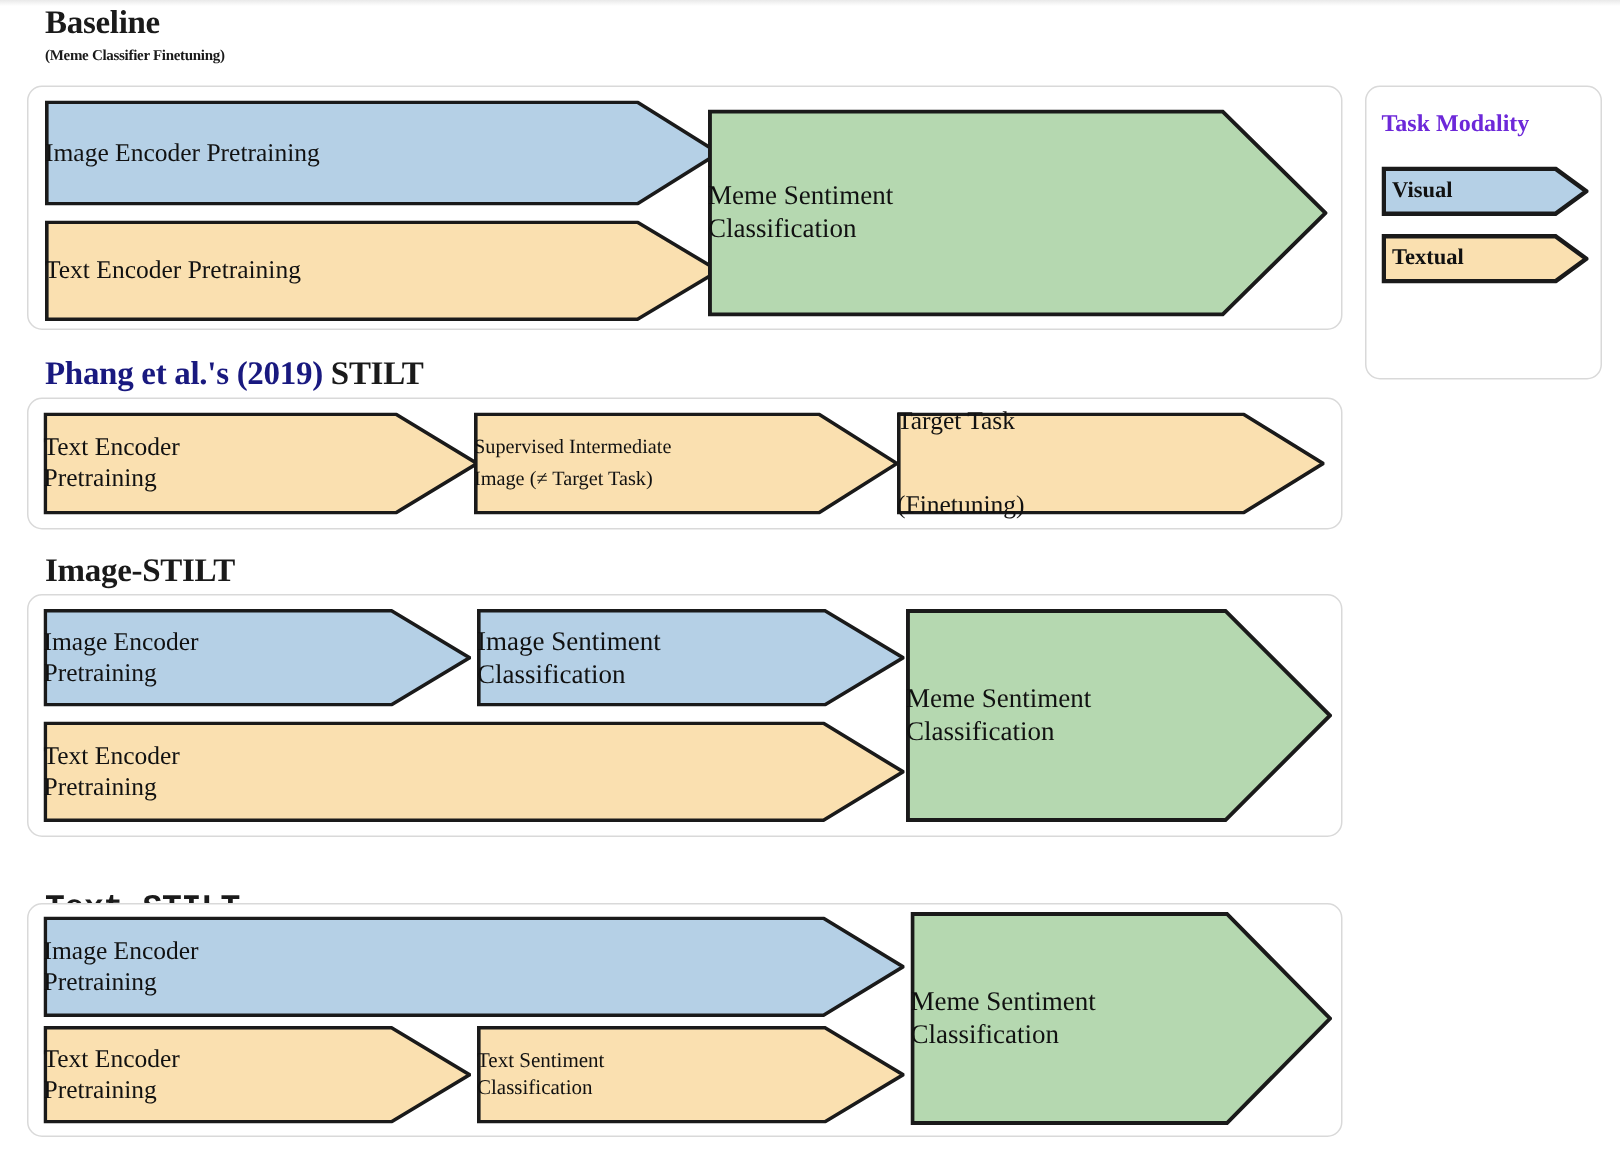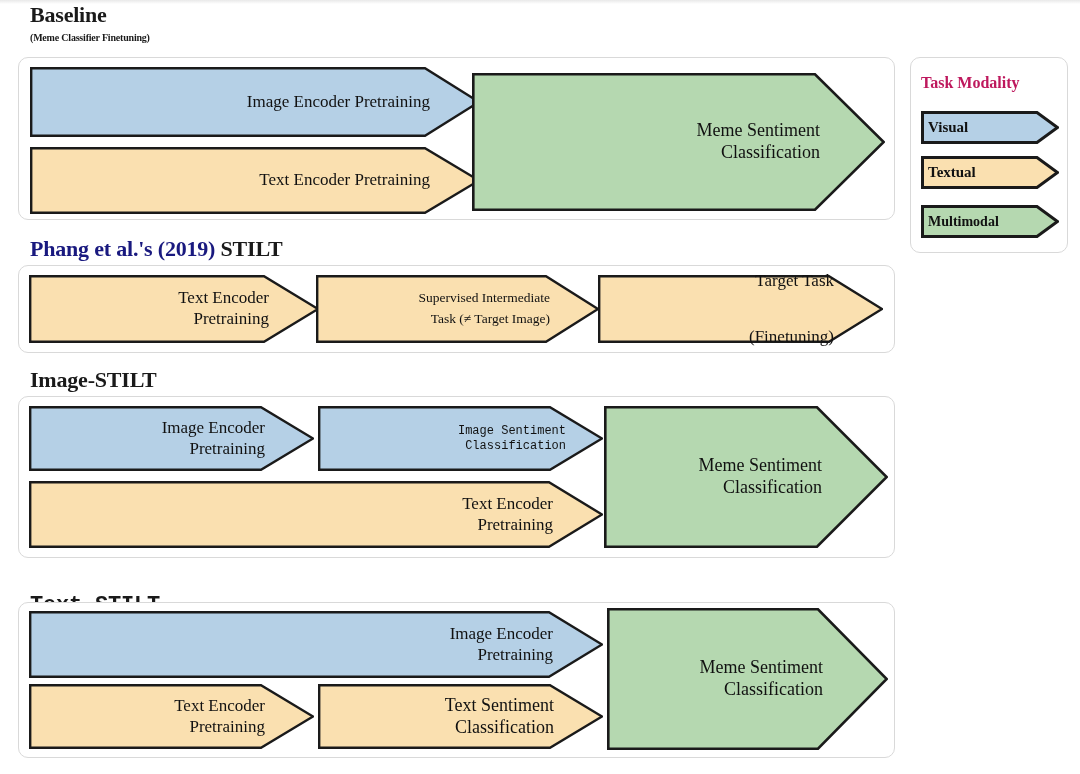--- a/index.html
+++ b/index.html
@@ -61,37 +61,37 @@
     width: 100%;
     height: 100%;
     display: block;
   }
   .arrow .label {
     position: absolute;
     top: 0;
     bottom: 0;
     display: flex;
     flex-direction: column;
-    align-items: flex-end;
+    align-items: flex-start;
     justify-content: center;
     text-align: center;
     color: #111111;
     font-family: "Liberation Serif", "DejaVu Serif", serif;
     line-height: 1.22;
     pointer-events: none;
   }
   .arrow .label span { display: block; }
 
   
   .legend-title {
     position: absolute;
     font-family: "Liberation Serif", "DejaVu Serif", serif;
     font-weight: bold;
     font-size: 16px;
-    color: #be185d;
+    color: #6d28d9;
     white-space: nowrap;
   }
   .legend-item .label {
     font-weight: bold;
     font-size: 15px;
     align-items: flex-start;
     padding-left: 7px;
     justify-content: center;
   }
 </style>
@@ -150,21 +150,21 @@
       <span>Pretraining</span>
     </div>
   </div>
 
   <div class="arrow" style="left:316px; top:275px; width:283px; height:68px;">
     <svg viewBox="0 0 283 68" preserveAspectRatio="none">
       <polygon points="1.2,1.2 230,1.2 282,34 230,66.8 1.2,66.8" fill="#fae0b0" stroke="#1a1a1a" stroke-width="2.4" stroke-linejoin="miter"></polygon>
     </svg>
     <div class="label" style="left:0; width:234px; font-size:13.5px; line-height:1.55;">
       <span>Supervised Intermediate</span>
-      <span>Task (≠ Target Image)</span>
+      <span>Image (≠ Target Task)</span>
     </div>
   </div>
 
   <div class="arrow" style="left:598px; top:275px; width:285px; height:68px;">
     <svg viewBox="0 0 285 68" preserveAspectRatio="none">
       <polygon points="1.2,1.2 231,1.2 284,34 231,66.8 1.2,66.8" fill="#fae0b0" stroke="#1a1a1a" stroke-width="2.4" stroke-linejoin="miter"></polygon>
     </svg>
     <div class="label" style="left:0; width:236px; font-size:17px;gap:35px;">
       <span>Target Task</span>
       <span>(Finetuning)</span>
@@ -182,21 +182,21 @@
     <div class="label" style="left:0; width:236px; font-size:17px;">
       <span>Image Encoder</span>
       <span>Pretraining</span>
     </div>
   </div>
 
   <div class="arrow" style="left:318px; top:406px; width:285px; height:65px;">
     <svg viewBox="0 0 285 65" preserveAspectRatio="none">
       <polygon points="1.2,1.2 232,1.2 284,32.5 232,63.8 1.2,63.8" fill="#b5d0e6" stroke="#1a1a1a" stroke-width="2.4" stroke-linejoin="miter"></polygon>
     </svg>
-    <div class="label" style="left:12px; width:236px; font-size:12px;font-family:Liberation Mono, monospace;">
+    <div class="label" style="left:0; width:236px; font-size:18px;">
       <span>Image Sentiment</span>
       <span>Classification</span>
     </div>
   </div>
 
   <div class="arrow" style="left:29px; top:481px; width:574px; height:67px;">
     <svg viewBox="0 0 574 67" preserveAspectRatio="none">
       <polygon points="1.2,1.2 520,1.2 573,33.5 520,65.8 1.2,65.8" fill="#fae0b0" stroke="#1a1a1a" stroke-width="2.4" stroke-linejoin="miter"></polygon>
     </svg>
     <div class="label" style="left:0; width:524px; font-size:17px;">
@@ -236,21 +236,21 @@
     <div class="label" style="left:0; width:236px; font-size:17px;">
       <span>Text Encoder</span>
       <span>Pretraining</span>
     </div>
   </div>
 
   <div class="arrow" style="left:318px; top:684px; width:285px; height:65px;">
     <svg viewBox="0 0 285 65" preserveAspectRatio="none">
       <polygon points="1.2,1.2 232,1.2 284,32.5 232,63.8 1.2,63.8" fill="#fae0b0" stroke="#1a1a1a" stroke-width="2.4" stroke-linejoin="miter"></polygon>
     </svg>
-    <div class="label" style="left:0; width:236px; font-size:18px;">
+    <div class="label" style="left:0; width:236px; font-size:14px;">
       <span>Text Sentiment</span>
       <span>Classification</span>
     </div>
   </div>
 
   <div class="arrow" style="left:607px; top:608px; width:281px; height:142px;">
     <svg viewBox="0 0 281 142" preserveAspectRatio="none">
       <polygon points="1.3,1.3 211,1.3 279.7,71 211,140.7 1.3,140.7" fill="#b5d8b0" stroke="#1a1a1a" stroke-width="2.6" stroke-linejoin="miter"></polygon>
     </svg>
     <div class="label" style="left:0; width:216px; font-size:18px;">
@@ -270,20 +270,14 @@
     <div class="label" style="left:0; width:118px;">Textual</div>
   </div>
 
   <div class="arrow legend-item" style="left:921px; top:111px; width:138px; height:33px;">
     <svg viewBox="0 0 138 33" preserveAspectRatio="none">
       <polygon points="1.5,1.5 116,1.5 136.5,16.5 116,31.5 1.5,31.5" fill="#b5d0e6" stroke="#1a1a1a" stroke-width="3" stroke-linejoin="miter"></polygon>
     </svg>
     <div class="label" style="left:0; width:118px;">Visual</div>
   </div>
 
-  <div class="arrow legend-item" style="left:921px; top:205px; width:138px; height:33px;">
-    <svg viewBox="0 0 138 33" preserveAspectRatio="none">
-      <polygon points="1.5,1.5 116,1.5 136.5,16.5 116,31.5 1.5,31.5" fill="#b5d8b0" stroke="#1a1a1a" stroke-width="3" stroke-linejoin="miter"></polygon>
-    </svg>
-    <div class="label" style="left:0; width:118px; font-size:14px;">Multimodal</div>
-  </div>
 
 </div>
 
 </body></html>

